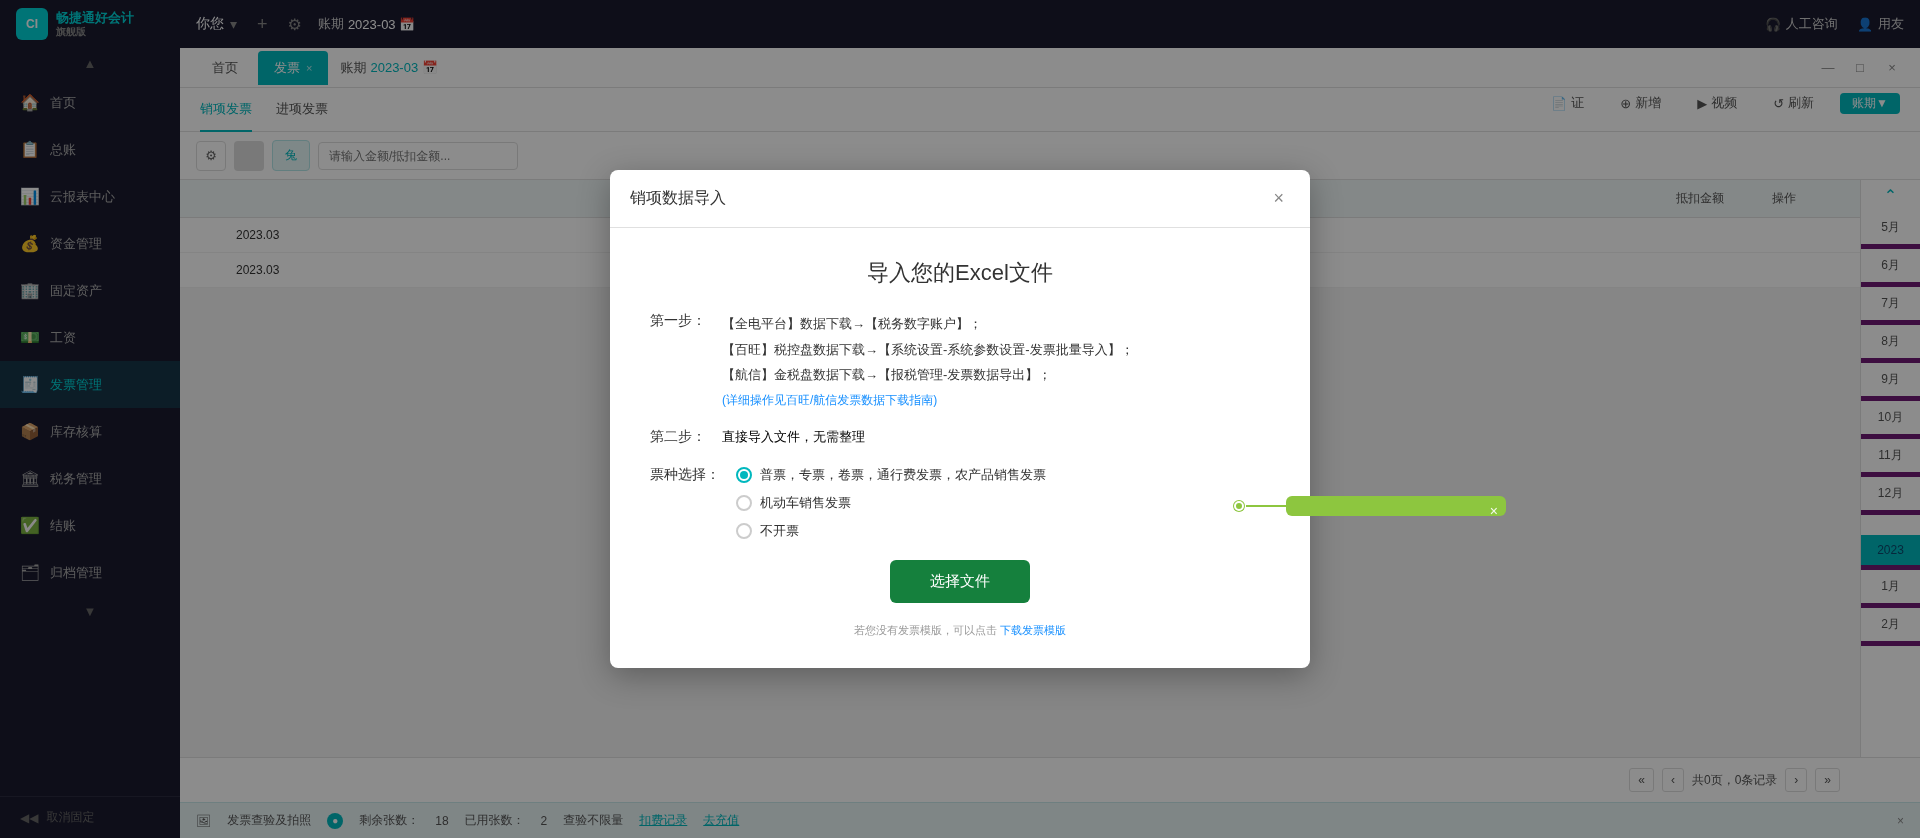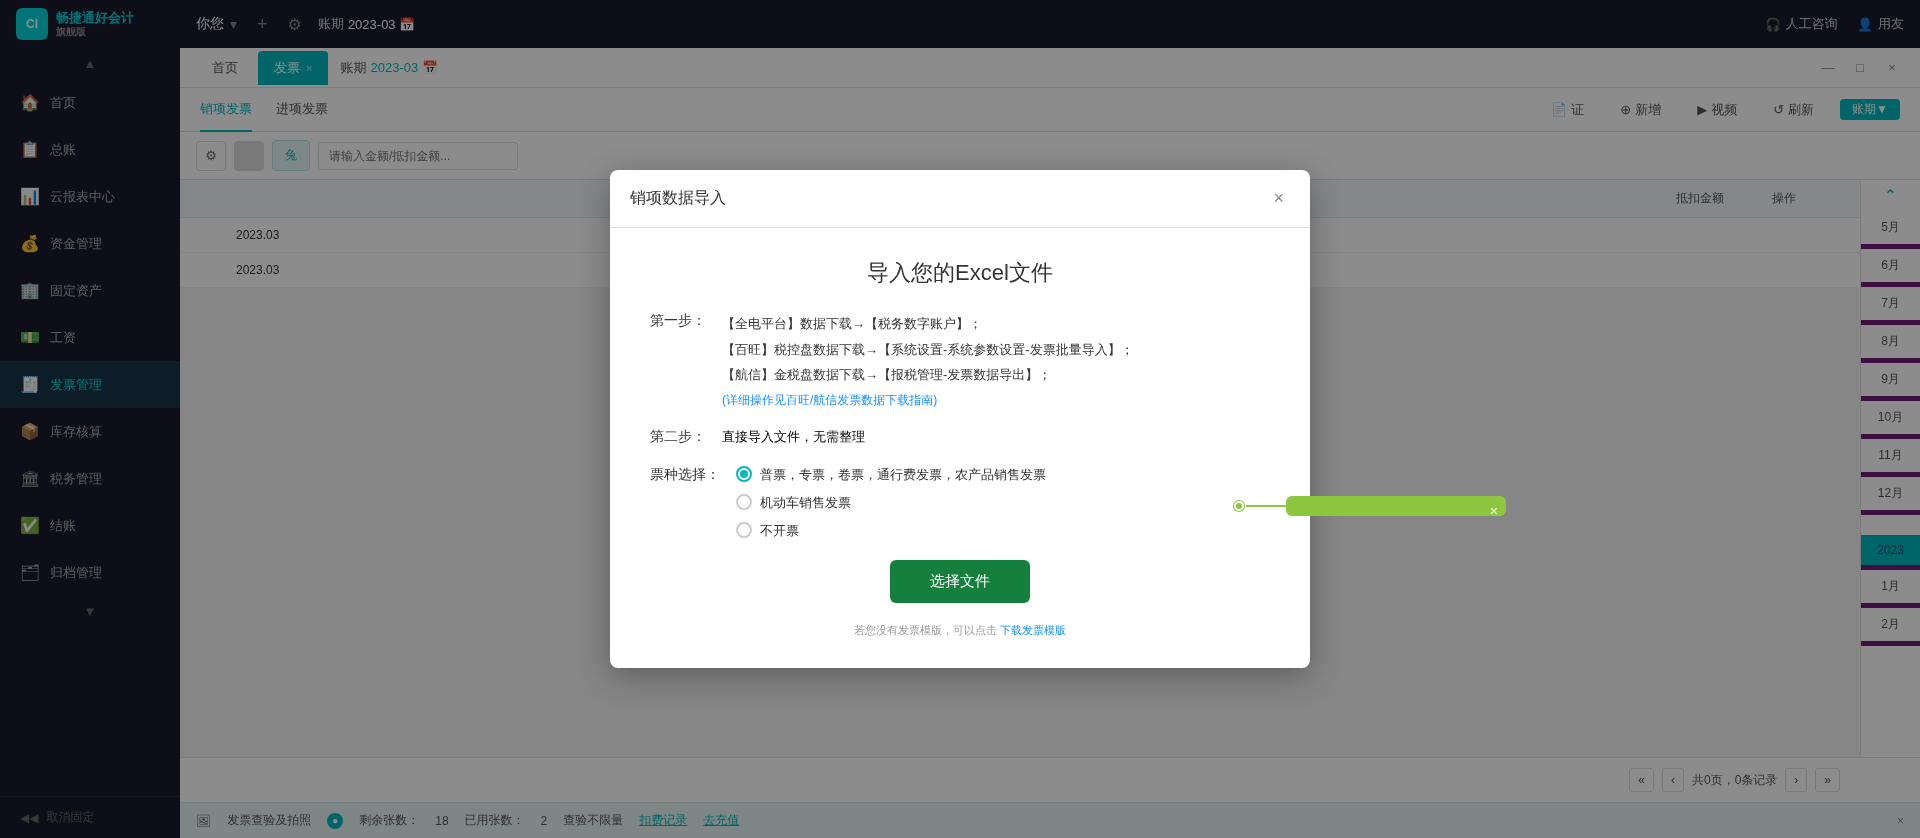--- a/index.html
+++ b/index.html
@@ -99,21 +99,21 @@
       margin-left: auto; display: flex; gap: 8px;
     }
     .window-ctrl {
       width: 24px; height: 24px; display: flex; align-items: center; justify-content: center;
       color: #888; cursor: pointer; border-radius: 3px;
     }
 
     
     .sub-tabs-bar {
       background: #fff; border-bottom: 1px solid #e0e0e0;
-      display: flex; align-items: center; padding: 0 20px;
+      display: flex; align-items: flex-start; padding: 0 20px;
       height: 44px; flex-shrink: 0; gap: 24px;
     }
     .sub-tab {
       padding: 12px 0; font-size: 13px; color: #555; cursor: pointer;
       border-bottom: 2px solid transparent; margin-bottom: -1px;
     }
     .sub-tab.active { color: #00b8be; border-bottom-color: #00b8be; }
     .sub-tab-actions {
       margin-left: auto; display: flex; align-items: center; gap: 16px;
     }
@@ -241,21 +241,21 @@
       font-size: 14px; color: #333; font-weight: 500; white-space: nowrap;
       min-width: 60px;
     }
     .step-content { font-size: 13px; color: #333; line-height: 1.8; }
     .step-content .step-line { display: block; margin-bottom: 2px; }
     .step-detail-link { color: #1890ff; cursor: pointer; font-size: 12px; display: block; margin-top: 4px; }
     .step2-row {
       display: flex; margin-bottom: 20px; align-items: center; gap: 12px;
     }
     .radio-group { display: flex; flex-direction: column; gap: 10px; margin-left: 4px; }
-    .radio-row { display: flex; align-items: flex-start; gap: 8px; font-size: 13px; color: #333; cursor: pointer; }
+    .radio-row { display: flex; align-items: center; gap: 8px; font-size: 13px; color: #333; cursor: pointer; }
     .radio-circle {
       width: 16px; height: 16px; border-radius: 50%; border: 2px solid #ccc;
       display: flex; align-items: center; justify-content: center; flex-shrink: 0;
     }
     .radio-circle.checked { border-color: #00b8be; }
     .radio-circle.checked::after {
       content: ''; width: 8px; height: 8px; border-radius: 50%; background: #00b8be;
     }
     .select-file-btn {
       display: block; margin: 20px auto; background: #15803d; color: #fff;

